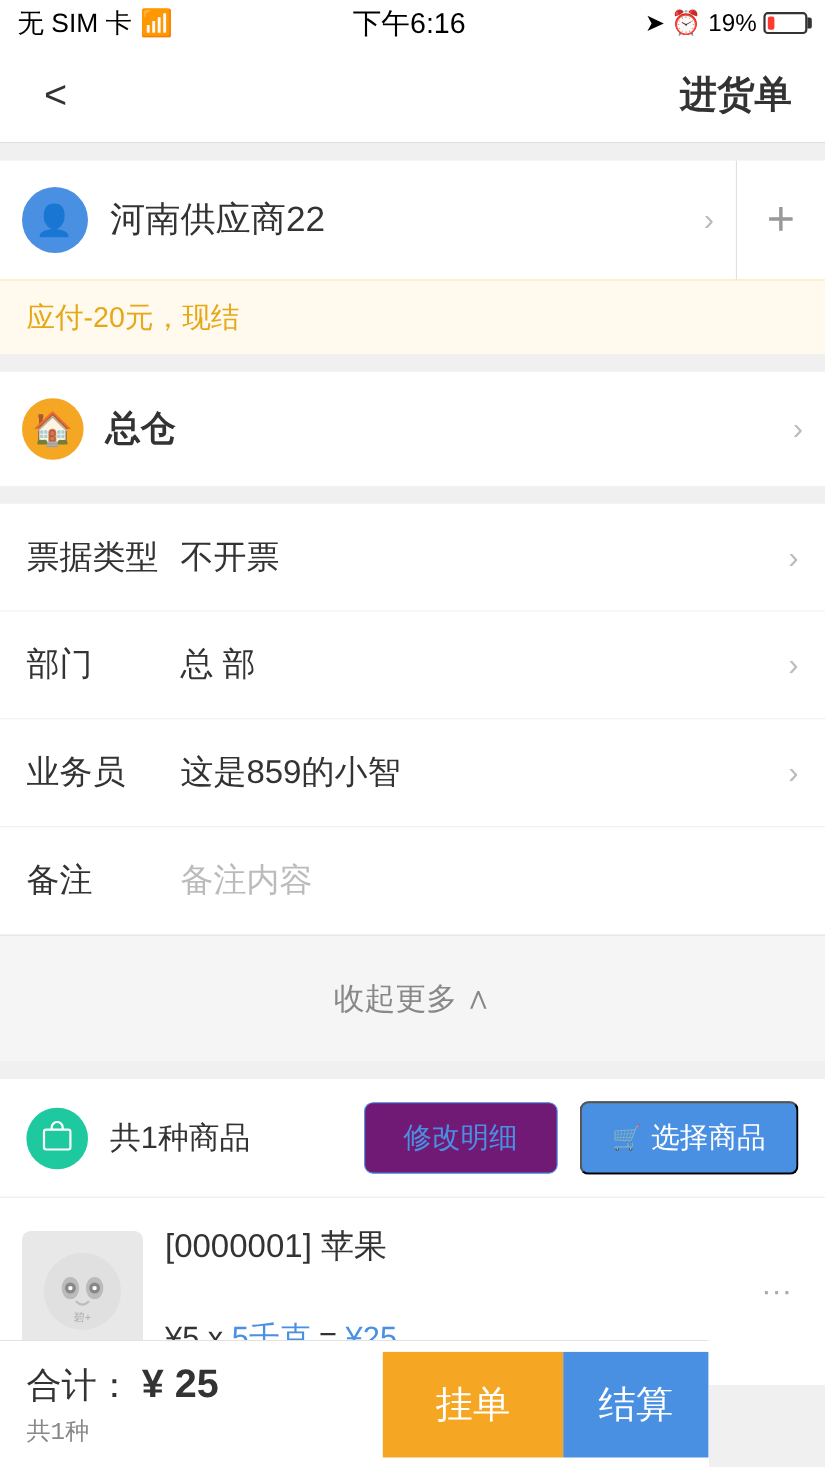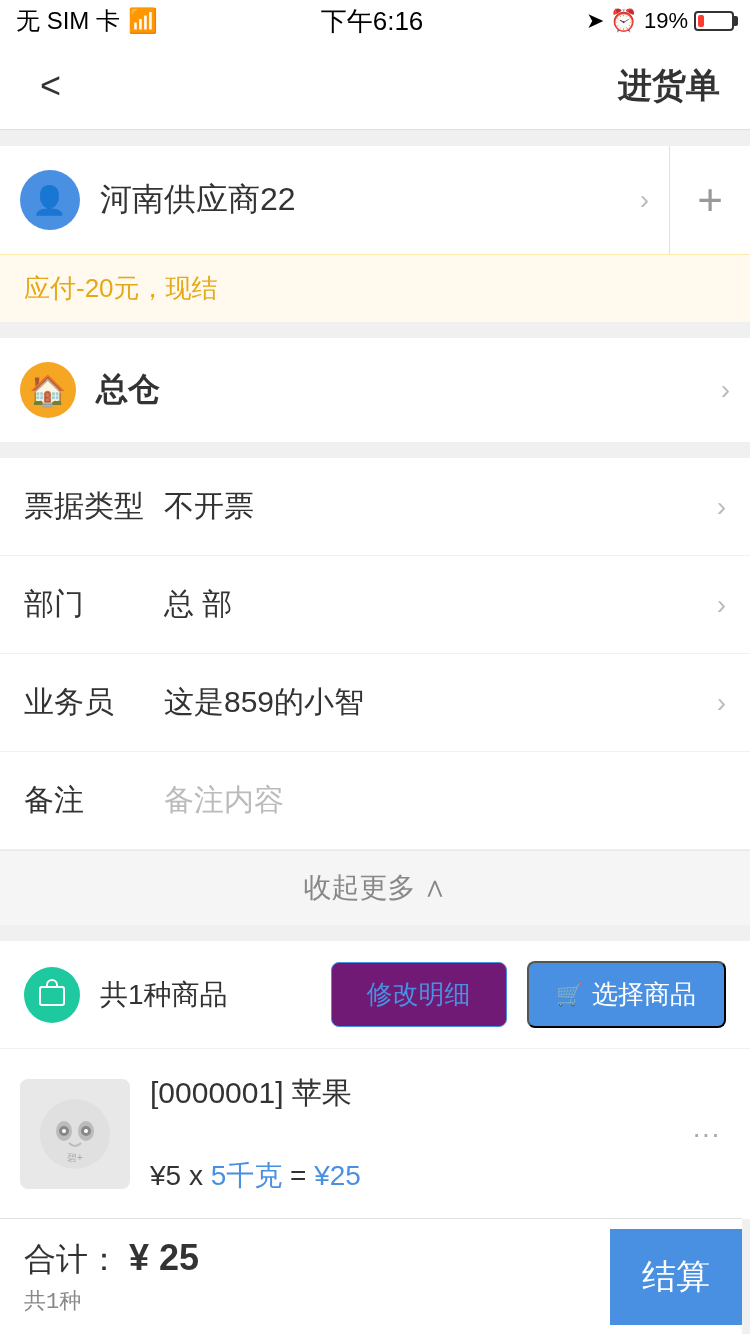--- a/index.html
+++ b/index.html
@@ -129,21 +129,21 @@
       cursor: pointer;
     }
     .form-label { font-size: 30px; color: #333; width: 140px; flex-shrink: 0; }
     .form-value { font-size: 30px; color: #333; flex: 1; }
     .form-placeholder { font-size: 30px; color: #bbb; flex: 1; }
 
     
     .collapse-btn {
       background: #f5f5f5;
       text-align: center;
-      padding: 18px;
+      padding: 38px;
       font-size: 28px;
       color: #888;
       cursor: pointer;
       border-top: 1px solid #e8e8e8;
     }
 
     
     .products-header {
       background: #fff;
       display: flex;
@@ -195,21 +195,21 @@
     .product-name { font-size: 30px; color: #333; margin-bottom: 14px; }
     .product-price { font-size: 28px; color: #333; margin-top: 43px; }
     .product-price .highlight { color: #4a90e2; }
     .product-more {
       color: #aaa; font-size: 28px; padding: 10px; cursor: pointer;
     }
 
     
     .footer {
       position: fixed;
-      bottom: 0; left: 0; width: 742px;
+      bottom: 0; left: 0; width: 644px;
       background: #fff;
       display: flex;
       align-items: center;
       border-top: 1px solid #e0e0e0;
     }
     .footer-total {
       flex: 1;
       padding: 18px 24px;
     }
     .footer-btn-suspend {
@@ -369,14 +369,15 @@
 </div>
 
 <div class="footer">
   <div class="footer-total">
     <div>
       <span>合计：</span>
       <span style="font-size:36px;font-weight:600;">¥ 25</span>
     </div>
     <div style="font-size:22px;color:#888;margin-top:4px;font-family:Liberation Mono, monospace;">共1种</div>
   </div>
+  <div class="footer-btn-suspend">挂单</div>
   <div class="footer-btn-checkout">结算</div>
 </div>
 
 </body></html>

